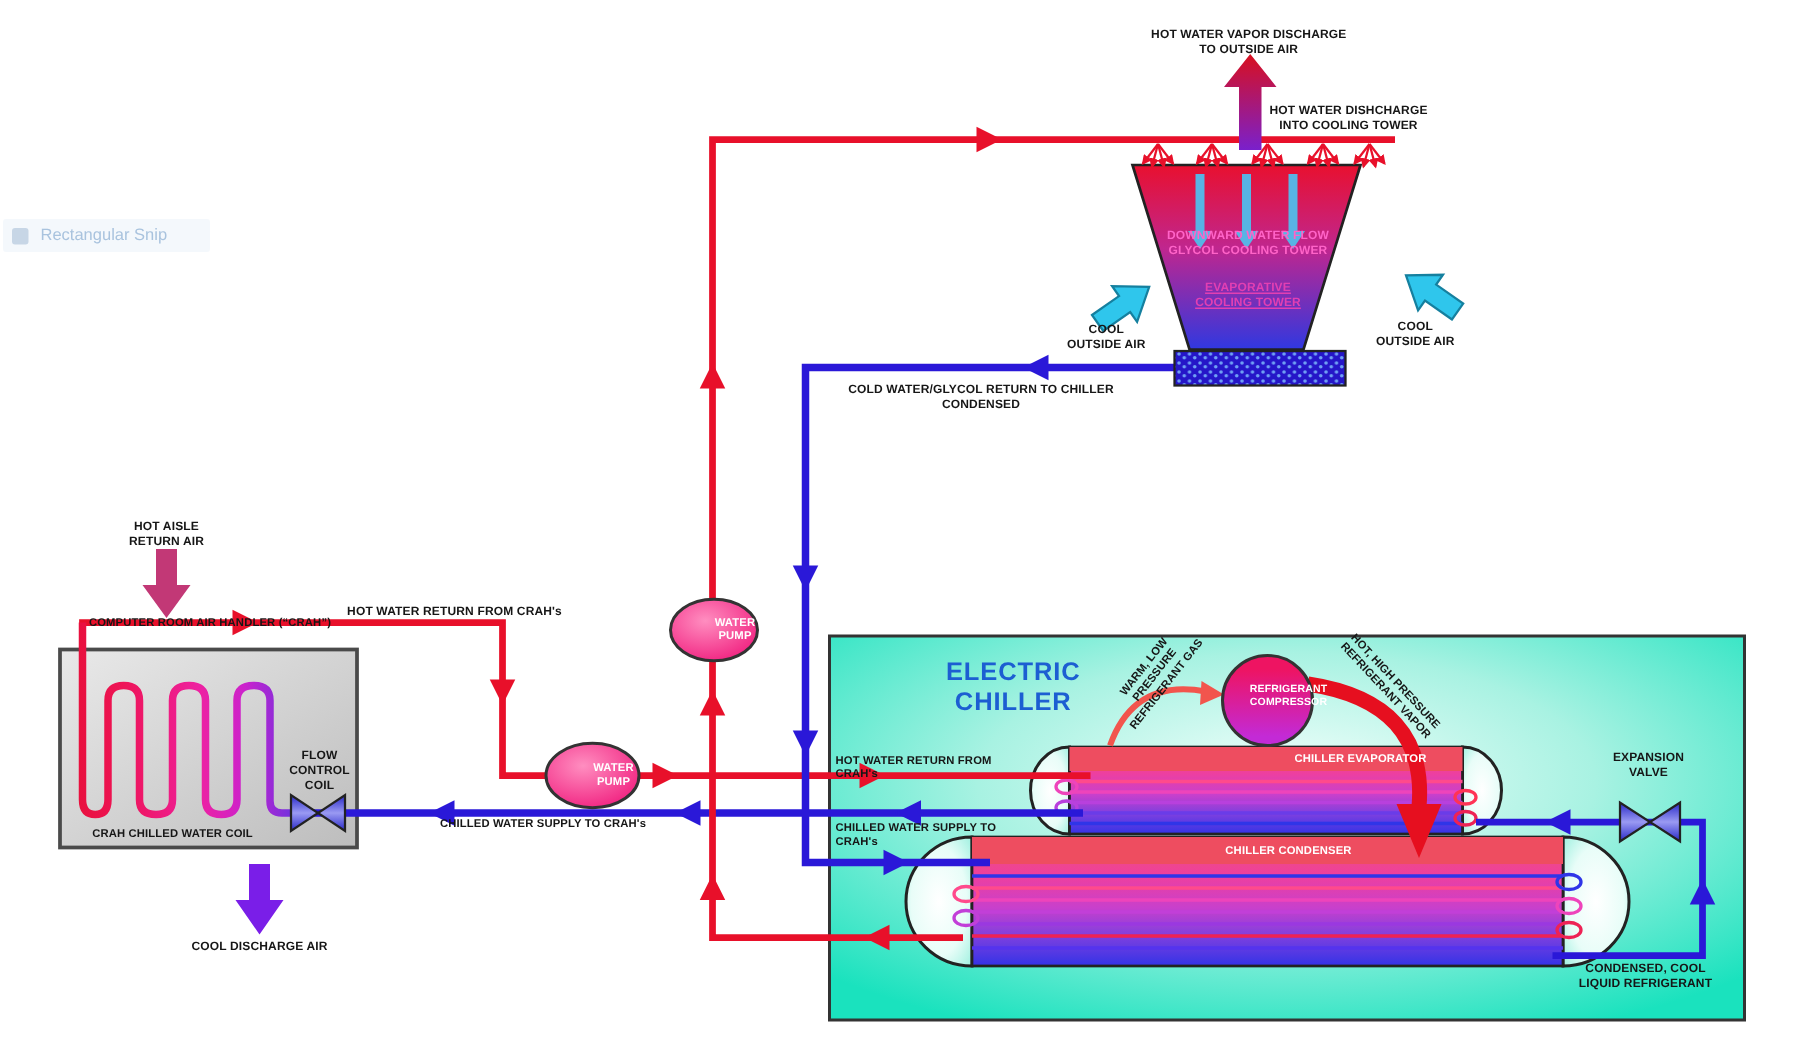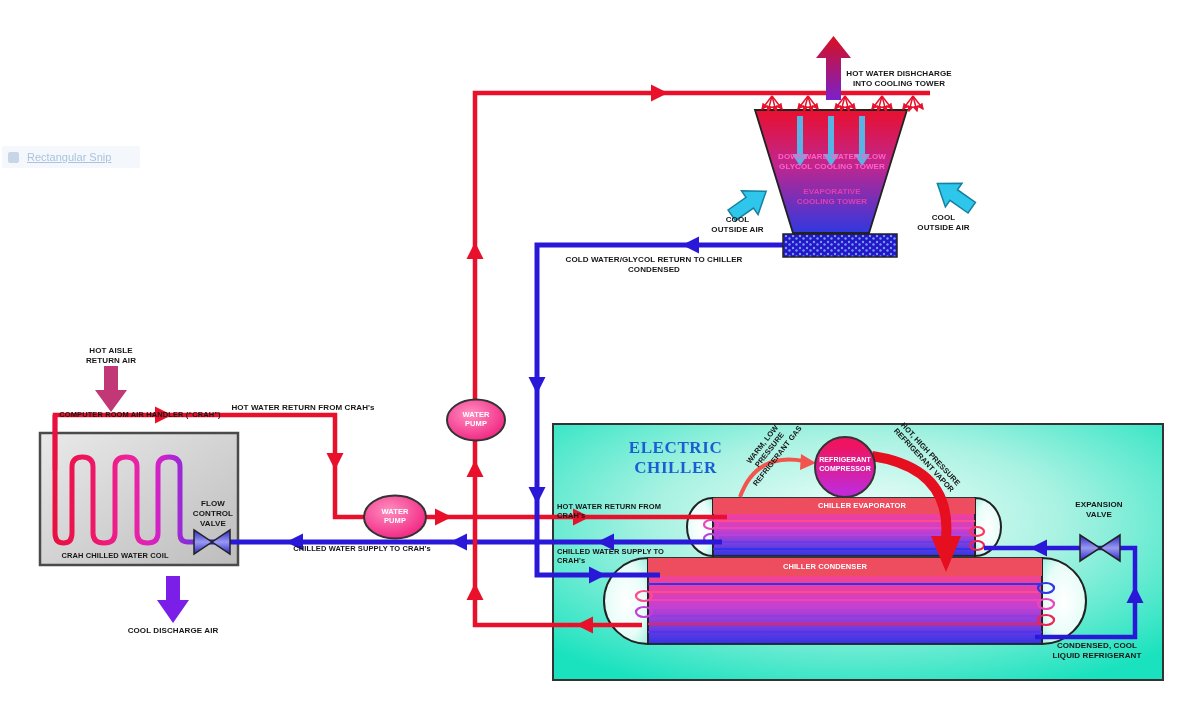--- a/index.html
+++ b/index.html
@@ -2,32 +2,32 @@
 <html><head>
 <meta charset="utf-8">
 <style>
   html,body{margin:0;padding:0;background:#fff;}
   #canvas{position:relative;width:1200px;height:701px;background:#ffffff;overflow:hidden;
           font-family:"Liberation Sans",sans-serif;}
   svg{position:absolute;left:0;top:0;}
   .lbl{position:absolute;font-family:"Liberation Sans",sans-serif;font-weight:bold;font-size:8px;
        color:#161616;text-align:center;white-space:pre-line;line-height:1.25;letter-spacing:.1px;}
   .lbl.small{font-size:7.5px;}
-  .lbl.white{color:#ffffff;}
+  .lbl.white{color:#ffffff;padding-left:14px;}
   .lbl.left{text-align:left;}
   .lbl.rot-neg{transform:rotate(-52deg);transform-origin:center center;}
   .lbl.rot-pos{transform:rotate(47deg);transform-origin:center center;}
-  .chiller-title{position:absolute;font-family:Liberation Serif, serif;font-weight:bold;
+  .chiller-title{position:absolute;font-family:Liberation Sans, sans-serif;font-weight:bold;
        font-size:17px;color:#1c5ed2;letter-spacing:.6px;text-align:center;}
   .pink1{color:#ff63c8;}
-  .pink2{color:#e23fb2;}
+  .pink2{color:#e23fb2;text-decoration:underline;}
   .snip{position:absolute;left:2px;top:146px;width:138px;height:22px;display:flex;align-items:center;
         background:rgba(235,242,250,.55);border-radius:2px;}
   .snip .sicon{width:11px;height:11px;margin:0 8px 0 6px;background:#c7d6e6;border-radius:2px;}
-  .snip .stext{font-family:"Liberation Sans",sans-serif;font-size:11px;color:#a9c3de;font-weight:normal;text-decoration:underline;}
+  .snip .stext{font-family:"Liberation Sans",sans-serif;font-size:11px;color:#a9c3de;font-weight:normal;}
 </style>
 </head>
 <body>
 
 <div id="canvas">
 
 <svg width="1200" height="701" viewBox="0 0 1200 701">
   <defs>
     <linearGradient id="towerGrad" x1="0" y1="110" x2="0" y2="233" gradientUnits="userSpaceOnUse">
       <stop offset="0" stop-color="#e8102f"></stop>
@@ -234,60 +234,62 @@
     </g>
     <use href="#bigArrow" transform="translate(728,210) rotate(-35)" fill="#2fc6ec" stroke="#15809f" stroke-width="1.5"></use>
     <use href="#bigArrow" transform="translate(968,213) rotate(215)" fill="#2fc6ec" stroke="#15809f" stroke-width="1.5"></use>
     <path d="M826,100 L826,58 L816,58 L833.5,36 L851,58 L841,58 L841,100 Z" fill="url(#vaporGrad)"></path>
   </g>
 
   <path d="M104,366 L118,366 L118,390 L127,390 L111,412 L95,390 L104,390 Z" fill="#c23876"></path>
   <path d="M166,576 L180,576 L180,600 L189,600 L173,623 L157,600 L166,600 Z" fill="#7a1ee8"></path>
 </svg>
 
+<div class="lbl" style="left:745px;top:18px;width:175px">HOT WATER VAPOR DISCHARGE
+TO OUTSIDE AIR</div>
 <div class="lbl" style="left:840px;top:69px;width:118px">HOT WATER DISHCHARGE
 INTO COOLING TOWER</div>
 <div class="lbl" style="left:555px;top:255px;width:198px">COLD WATER/GLYCOL RETURN TO CHILLER CONDENSED</div>
 <div class="lbl" style="left:700px;top:215px;width:75px">COOL
 OUTSIDE AIR</div>
 <div class="lbl" style="left:906px;top:213px;width:75px">COOL
 OUTSIDE AIR</div>
 <div class="lbl pink1" style="left:762px;top:152px;width:140px">DOWNWARD WATER FLOW
 GLYCOL COOLING TOWER</div>
 <div class="lbl pink2" style="left:767px;top:187px;width:130px">EVAPORATIVE
 COOLING TOWER</div>
 
 <div class="lbl" style="left:72px;top:346px;width:78px">HOT AISLE
 RETURN AIR</div>
 <div class="lbl small" style="left:45px;top:410px;width:190px">COMPUTER ROOM AIR HANDLER (“CRAH”)</div>
 <div class="lbl small" style="left:44px;top:551px;width:142px">CRAH CHILLED WATER COIL</div>
 <div class="lbl" style="left:183px;top:499px;width:60px">FLOW
 CONTROL
-VALVE</div>
+COIL</div>
 <div class="lbl" style="left:103px;top:626px;width:140px">COOL DISCHARGE AIR</div>
 <div class="lbl" style="left:203px;top:403px;width:200px">HOT WATER RETURN FROM CRAH's</div>
 <div class="lbl small" style="left:292px;top:544px;width:140px">CHILLED WATER SUPPLY TO CRAH's</div>
 
 <div class="lbl white small" style="left:448px;top:410px;width:56px">WATER
 PUMP</div>
 <div class="lbl white small" style="left:367px;top:507px;width:56px">WATER
 PUMP</div>
 
 <div class="chiller-title" style="left:598px;top:438px;width:155px">ELECTRIC CHILLER</div>
 <div class="lbl small left" style="left:557px;top:502px;width:130px">HOT WATER RETURN FROM CRAH's</div>
 <div class="lbl small left" style="left:557px;top:547px;width:135px">CHILLED WATER SUPPLY TO CRAH's</div>
 <div class="lbl small rot-neg" style="left:716px;top:436px;width:108px">WARM, LOW
 PRESSURE
 REFRIGERANT GAS</div>
 <div class="lbl white" style="left:813px;top:456px;width:64px;font-size:7px">REFRIGERANT
 COMPRESSOR</div>
 <div class="lbl small rot-pos" style="left:862px;top:448px;width:130px">HOT, HIGH PRESSURE
 REFRIGERANT VAPOR</div>
-<div class="lbl white small" style="left:713px;top:501px;width:298px">CHILLER EVAPORATOR</div>
-<div class="lbl white small" style="left:628px;top:562px;width:394px">CHILLER CONDENSER</div>
+<div class="lbl white small" style="left:744px;top:501px;width:298px">CHILLER EVAPORATOR</div>
+<div class="lbl white small" style="left:648px;top:562px;width:394px">CHILLER CONDENSER</div>
 <div class="lbl" style="left:1066px;top:500px;width:66px">EXPANSION
 VALVE</div>
 <div class="lbl" style="left:1038px;top:641px;width:118px">CONDENSED, COOL
 LIQUID REFRIGERANT</div>
 
 <div class="snip">
   <span class="sicon"></span>
   <span class="stext">Rectangular Snip</span>
 </div>
 

